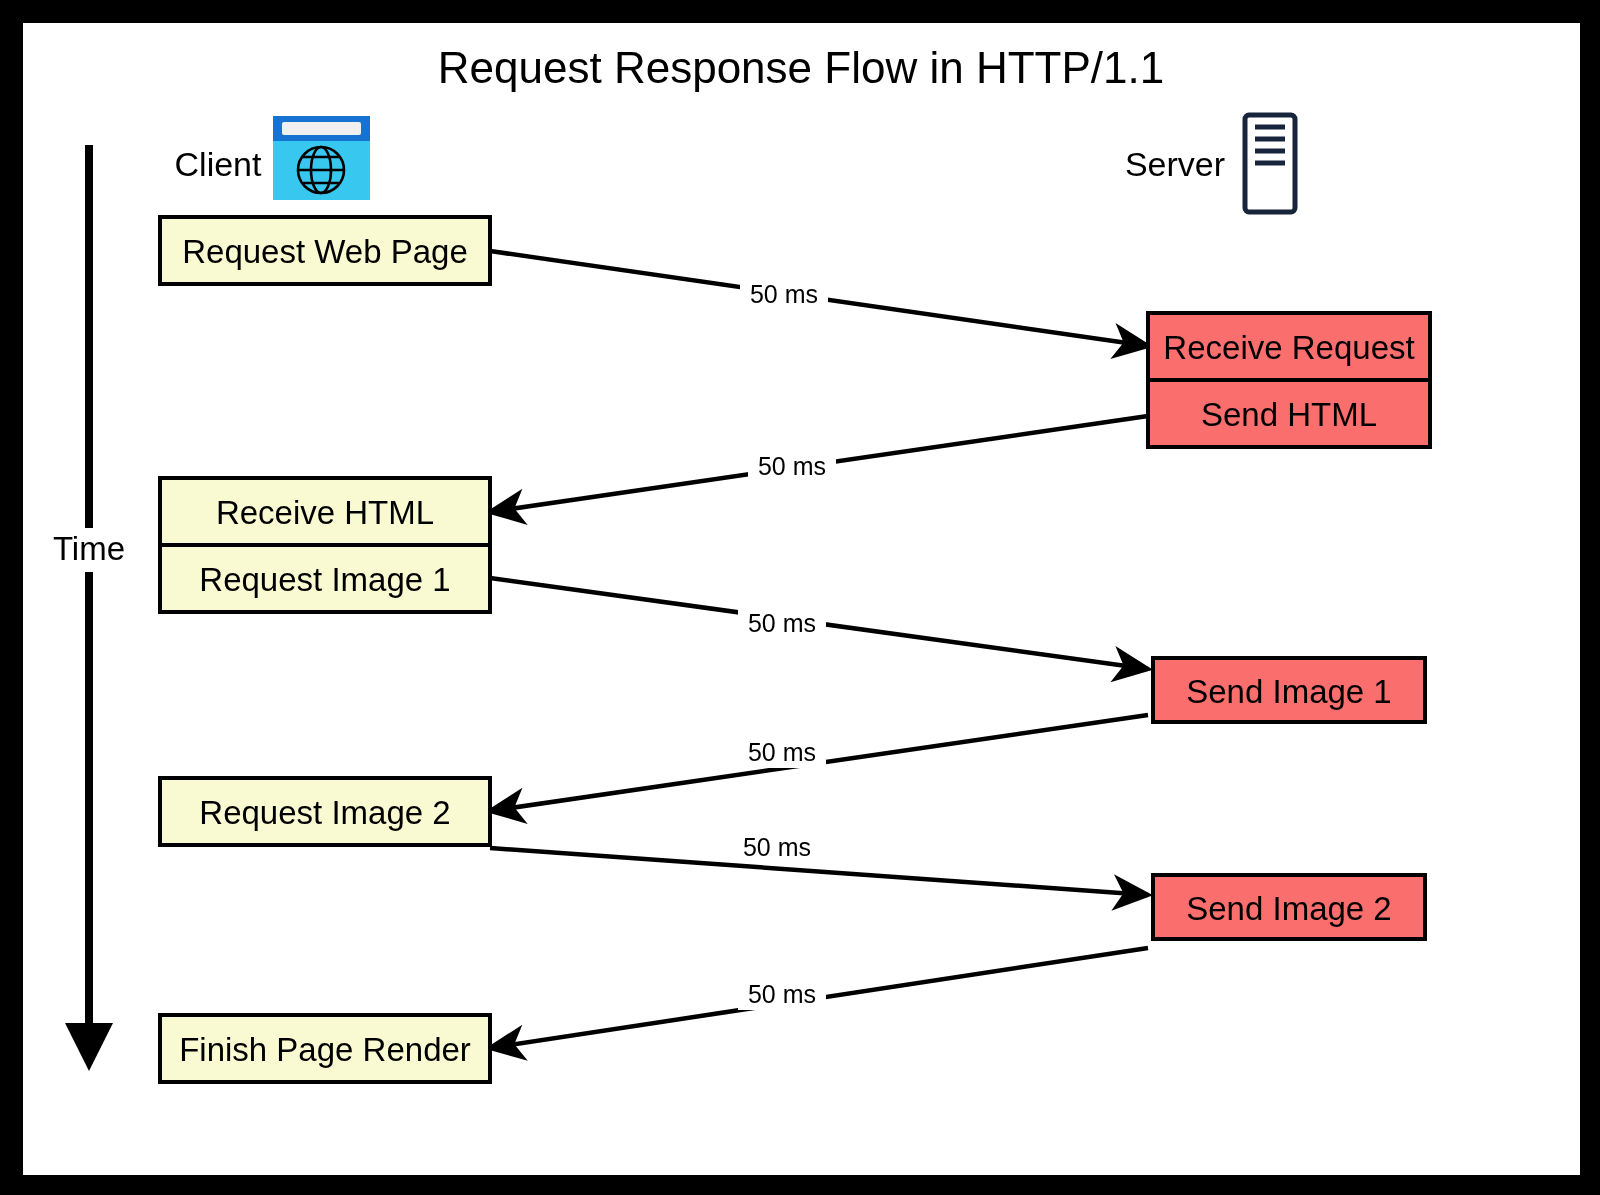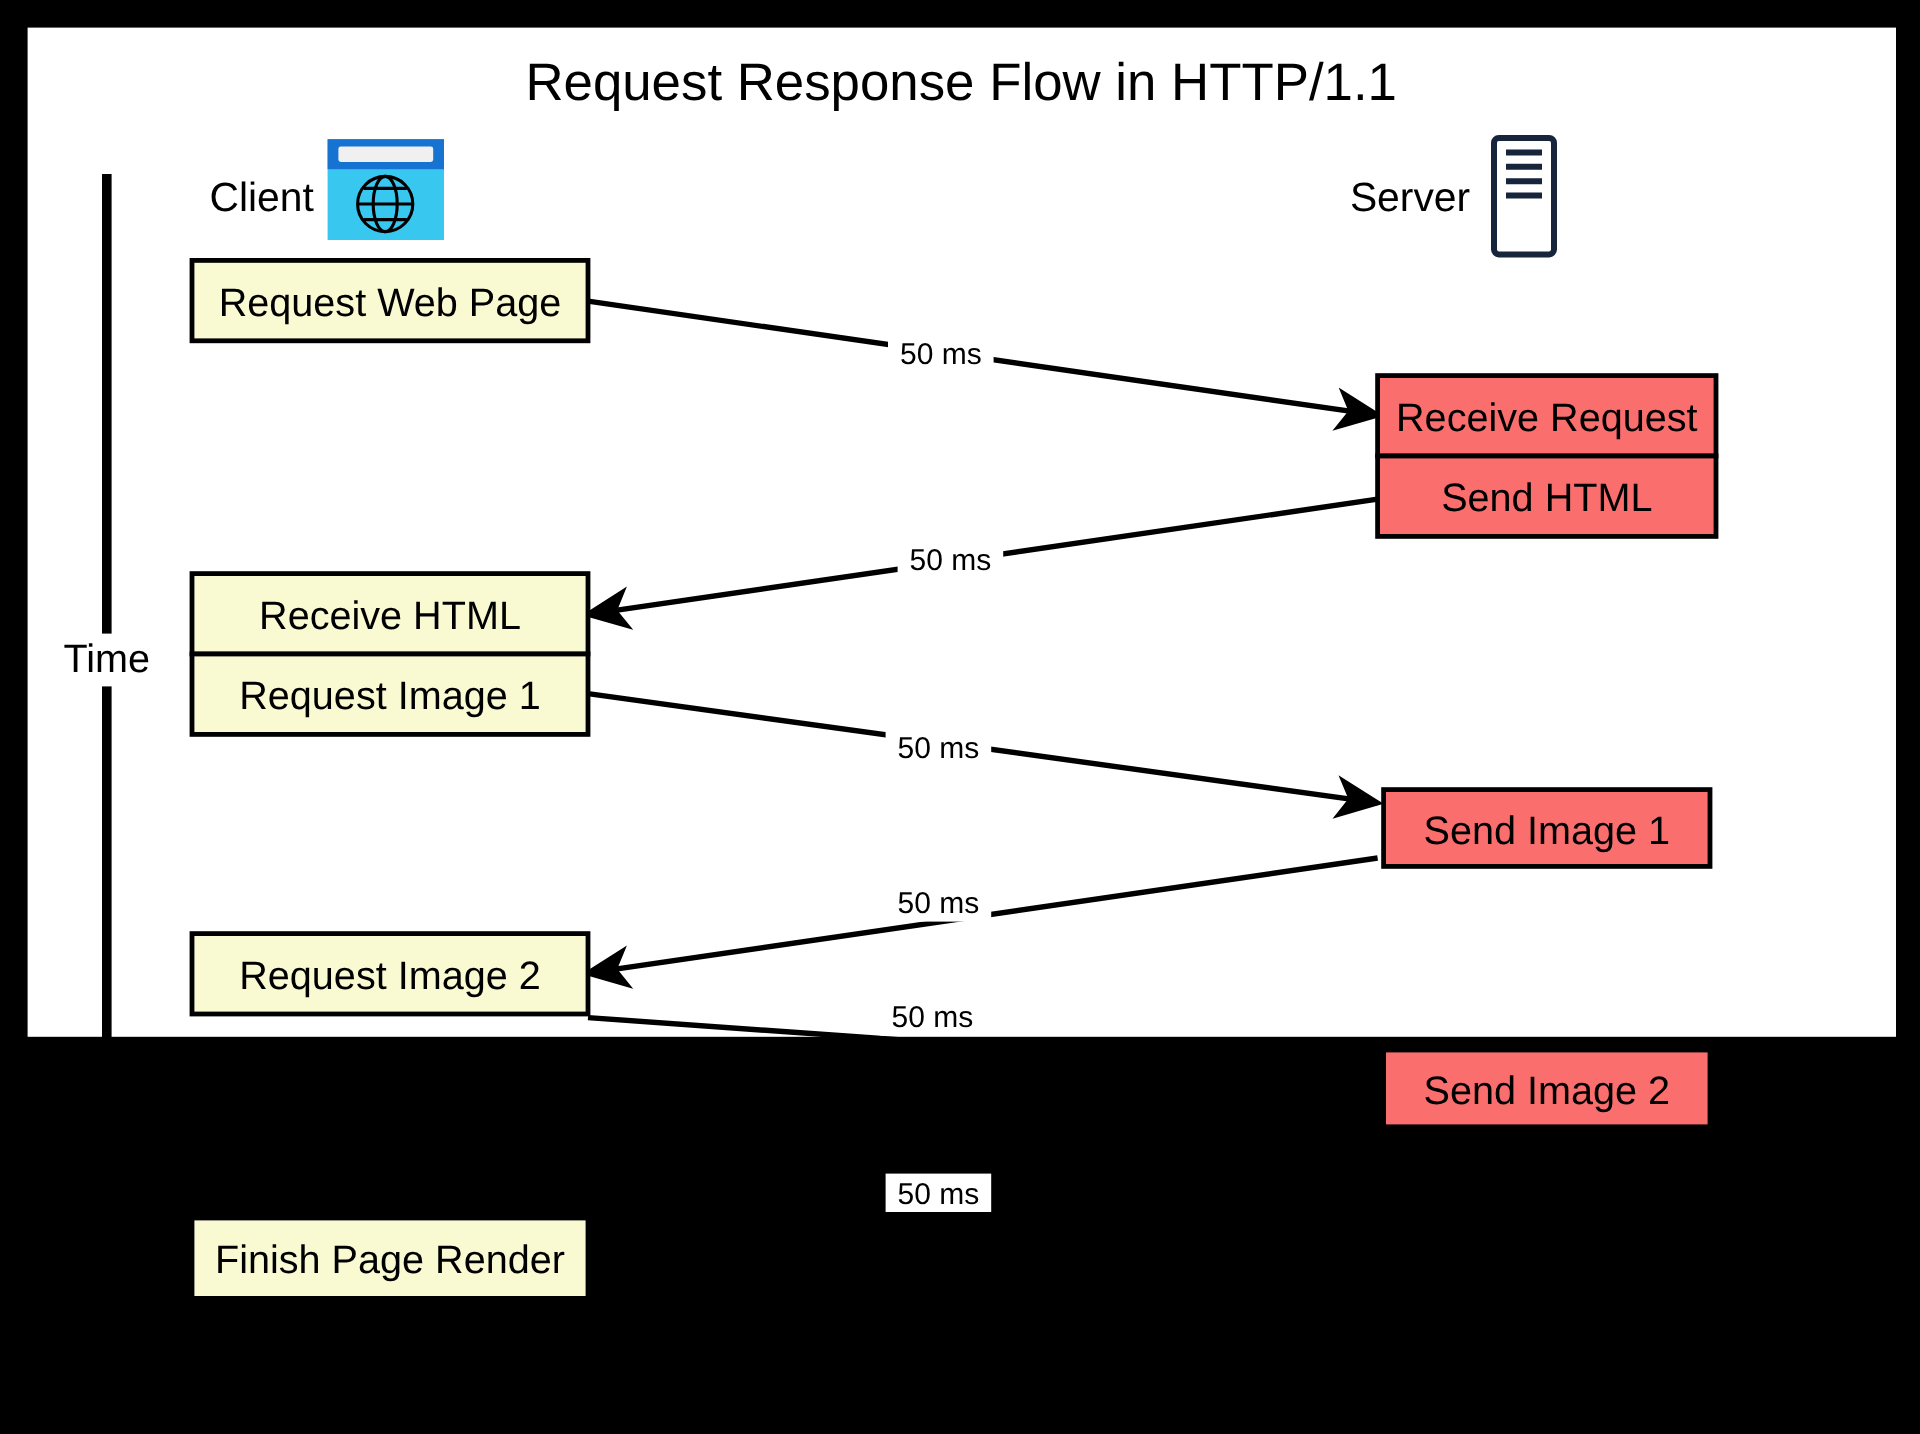--- a/index.html
+++ b/index.html
@@ -18,21 +18,21 @@
     left: 0; top: 0;
     width: 1600px;
     height: 1195px;
     background: #000000;
   }
   #canvas {
     position: absolute;
     left: 23px;
     top: 23px;
     width: 1557px;
-    height: 841px;
+    height: 1152px;
     background: #ffffff;
   }
   #diagram {
     display: block;
     width: 1557px;
     height: 1152px;
   }
   .diagram-title {
     font-family: "Liberation Sans", sans-serif;
     font-size: 44px;

